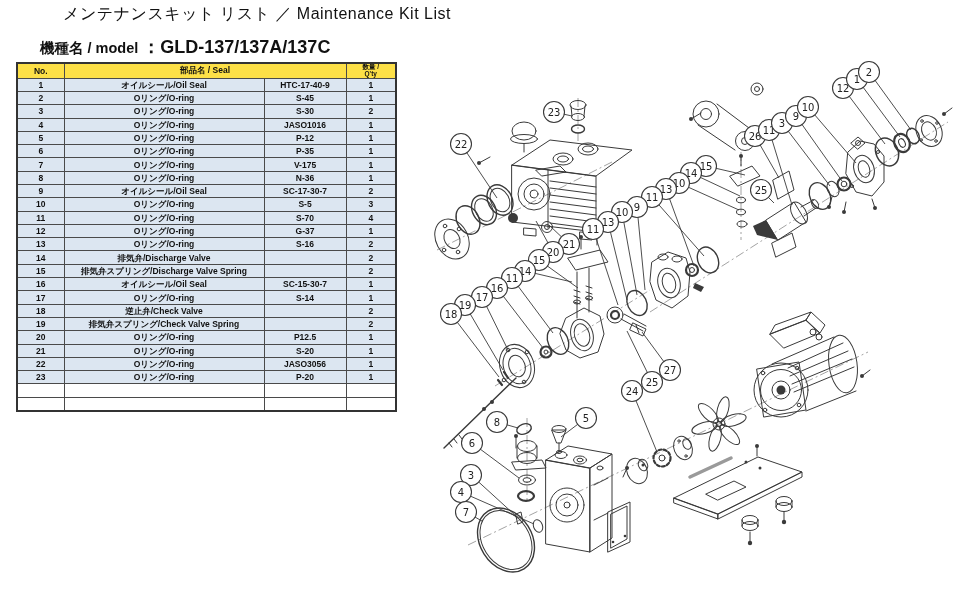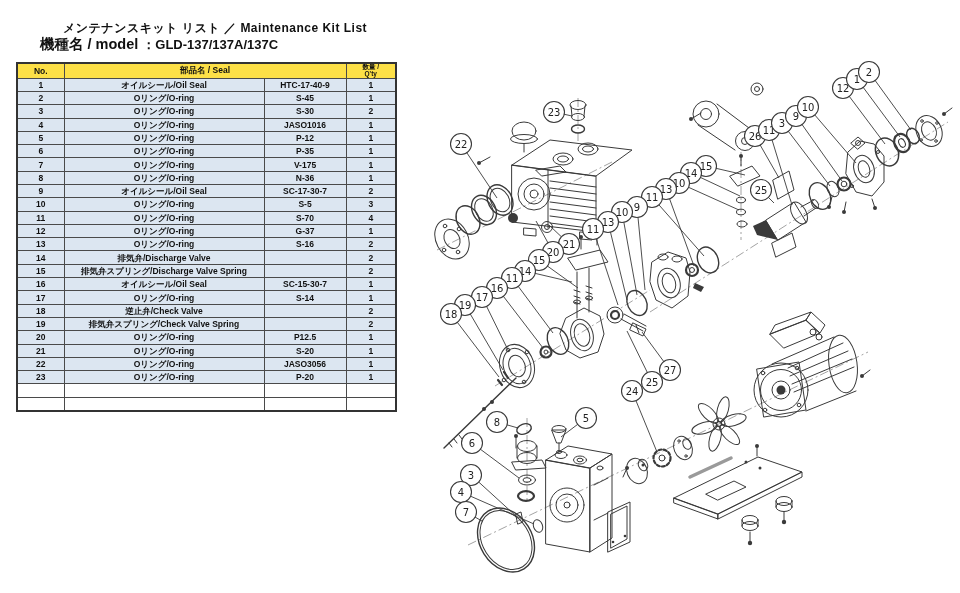--- a/index.html
+++ b/index.html
@@ -1,23 +1,23 @@
 <!DOCTYPE html>
 <html><head>
 <meta charset="utf-8">
 <style>
   html,body{margin:0;padding:0;}
   body{
     width:960px;height:593px;position:relative;overflow:hidden;background:#fff;
     font-family:"Liberation Sans","DejaVu Sans",sans-serif;color:#111;
   }
   
-  .doc-title{position:absolute;left:63px;top:20px;font-size:12px;font-weight:bold;letter-spacing:.5px;}
+  .doc-title{position:absolute;left:63px;top:4px;font-size:16px;font-weight:normal;letter-spacing:.5px;}
   .model-line{position:absolute;left:40px;top:35px;font-size:14.5px;font-weight:bold;}
-  .model-line .val{font-size:13px;margin-left:4px;text-align:right;}
+  .model-line .val{font-size:18px;margin-left:4px;text-align:right;}
   
   table.kit{position:absolute;left:16px;top:62px;width:379px;border-collapse:collapse;table-layout:fixed;
     border:2px solid #333;}
   table.kit th,table.kit td{border:1px solid #4a4a4a;padding:0;overflow:hidden;white-space:nowrap;}
   .type-row th{height:19px;font-size:13px;font-weight:bold;text-align:center;word-spacing:9px;background:#fff;}
   .head-row th{height:12px;font-size:8.5px;font-weight:bold;text-align:center;background:#fde047;}
   .head-row th.qty-h{font-size:6.5px;line-height:1.05;}
   table.kit td{height:12.3px;font-size:8.5px;font-weight:bold;text-align:center;line-height:12px;}
   tr.data-row td{background:#dce6f1;}
   tr.empty-row td{background:#fff;}

